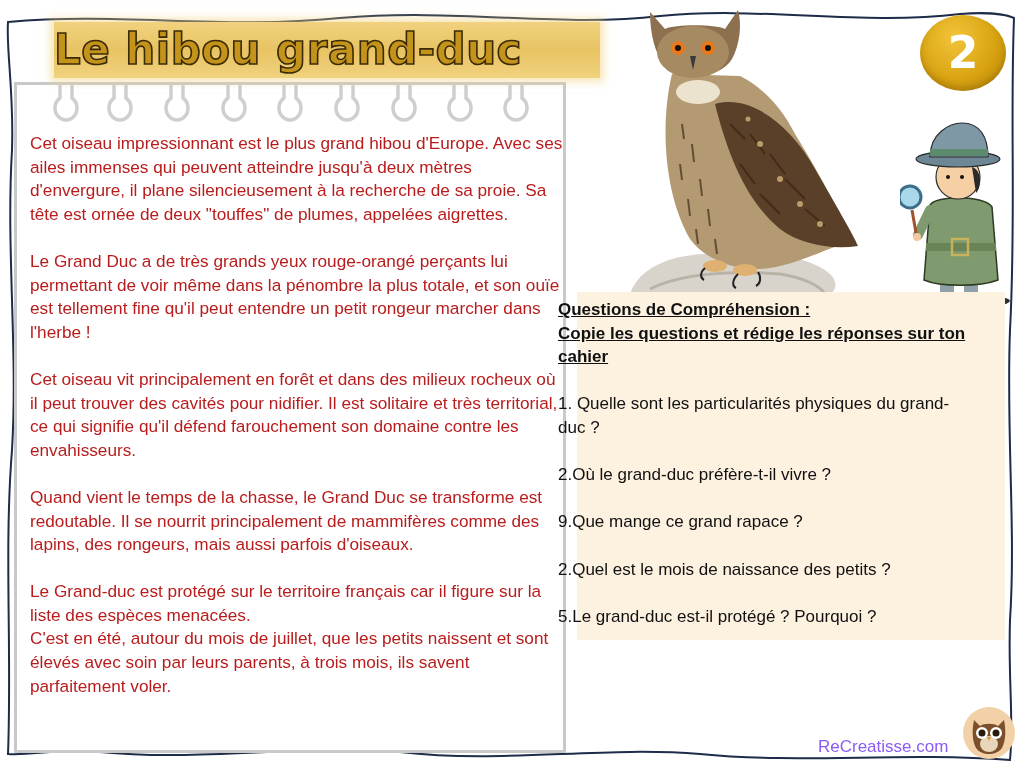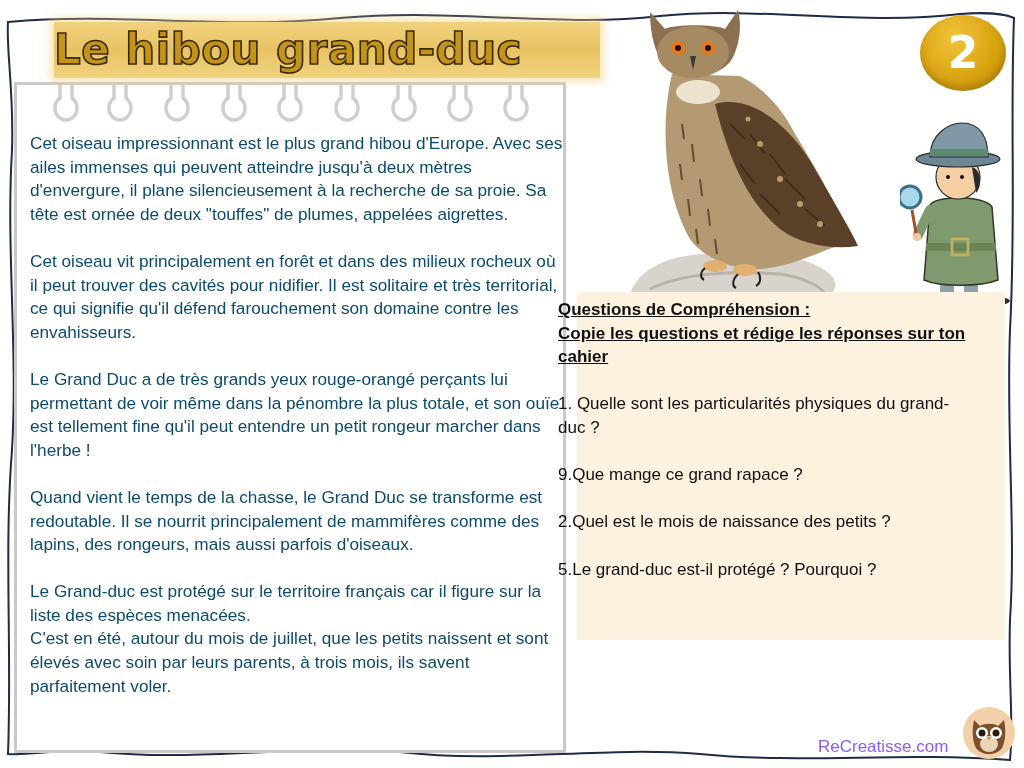--- a/index.html
+++ b/index.html
@@ -34,21 +34,21 @@
     
     .notebook {
       position: absolute; left: 14px; top: 82px; width: 552px; height: 671px;
       border: 3px solid #c9c9c9;
       background: #ffffff;
     }
     .rings { position: absolute; left: 14px; top: 72px; width: 552px; height: 60px; }
     .notebook-text {
       position: absolute; left: 30px; top: 132px; width: 534px;
       font-family: "Liberation Sans", "DejaVu Sans", sans-serif;
-      font-size: 17.2px; line-height: 23.6px; color: #0c4a6e;
+      font-size: 17.2px; line-height: 23.6px; color: #b91c1c;
     }
     .para { margin-bottom: 23.6px; }
     .para.tight { margin-bottom: 0; }
 
     
     .owl-photo { position: absolute; left: 620px; top: 4px; width: 250px; height: 292px; }
 
     
     .number-badge {
       position: absolute; left: 920px; top: 15px; width: 86px; height: 76px;
@@ -114,22 +114,22 @@
       <path d="M496,12 L496,26 A11,12 0 1 0 508,26 L508,12"></path>
     </g>
   </svg>
 
   <div class="title-banner">
     <span class="title-text">Le hibou grand-duc</span>
   </div>
 
   <div class="notebook-text">
     <p class="para">Cet oiseau impressionnant est le plus grand hibou d'Europe. Avec ses ailes immenses qui peuvent atteindre jusqu'à deux mètres d'envergure, il plane silencieusement à la recherche de sa proie. Sa tête est ornée de deux  "touffes" de plumes, appelées aigrettes.</p>
+    <p class="para">Le Grand Duc a de très grands yeux rouge-orangé perçants lui permettant de voir même dans la pénombre la plus totale, et son ouïe est tellement fine qu'il peut entendre un petit rongeur marcher dans l'herbe !</p>
     <p class="para">Cet oiseau vit principalement en forêt et dans des milieux rocheux où il peut trouver des cavités pour nidifier. Il est solitaire et très territorial, ce qui signifie qu'il défend farouchement son domaine contre les envahisseurs.</p>
-    <p class="para">Le Grand Duc a de très grands yeux rouge-orangé perçants lui permettant de voir même dans la pénombre la plus totale, et son ouïe est tellement fine qu'il peut entendre un petit rongeur marcher dans l'herbe !</p>
     <p class="para">Quand vient le temps de la chasse, le Grand Duc se transforme est redoutable. Il se nourrit principalement de mammifères comme des lapins, des rongeurs, mais aussi parfois d'oiseaux.</p>
     <p class="para tight">Le Grand-duc est protégé sur le territoire français car il figure sur la liste des espèces menacées.</p>
     <p class="para tight">C'est en été, autour du mois de juillet, que les petits naissent et sont élevés avec soin par leurs parents, à trois mois, ils savent parfaitement voler.</p>
   </div>
 
   <svg class="owl-photo" viewBox="0 0 250 292">
 
     <path d="M10,290 C20,260 60,248 100,250 C140,246 190,252 210,270 C220,280 215,290 205,292 Z" fill="#d8d4cc"></path>
     <path d="M30,285 C60,270 110,266 160,270 C185,274 200,282 205,290" fill="none" stroke="#b9b2a6" stroke-width="3"></path>
 
@@ -216,20 +216,21 @@
     <ellipse cx="58" cy="44" rx="42" ry="8" fill="#6d8794" stroke="#2a2a2a" stroke-width="1.2"></ellipse>
     <path d="M30,42 C30,18 50,8 62,8 C80,8 88,22 88,42 Z" fill="#7e98a6" stroke="#2a2a2a" stroke-width="1.2"></path>
     <rect x="30" y="34" width="58" height="7" fill="#5b8a6c"></rect>
   </svg>
 
   <div class="questions-box"></div>
   <div class="questions-text">
     <div class="q-heading">Questions de Compréhension :</div>
     <div class="q-instructions">Copie les questions et rédige les réponses sur ton cahier</div>
     <div class="q-item">1. Quelle sont les particularités physiques du grand-duc ?</div>
+    <div class="q-item">2.Où le grand-duc préfère-t-il vivre ?</div>
     <div class="q-item">9.Que mange ce grand rapace ?</div>
     <div class="q-item">2.Quel est le mois de naissance des petits ?</div>
     <div class="q-item">5.Le grand-duc est-il protégé ? Pourquoi ?</div>
   </div>
 
   <div class="site-credit">ReCreatisse.com</div>
   <svg class="owl-logo" viewBox="0 0 54 54">
     <circle cx="27" cy="27" r="26" fill="#f3d1a8"></circle>
     <path d="M12,14 L18,20 C22,17 32,17 36,20 L42,14 C44,24 44,34 40,42 C34,50 20,50 14,42 C10,34 10,24 12,14 Z" fill="#7a4f2a"></path>
     <ellipse cx="27" cy="38" rx="9" ry="8" fill="#e9d6b8"></ellipse>

